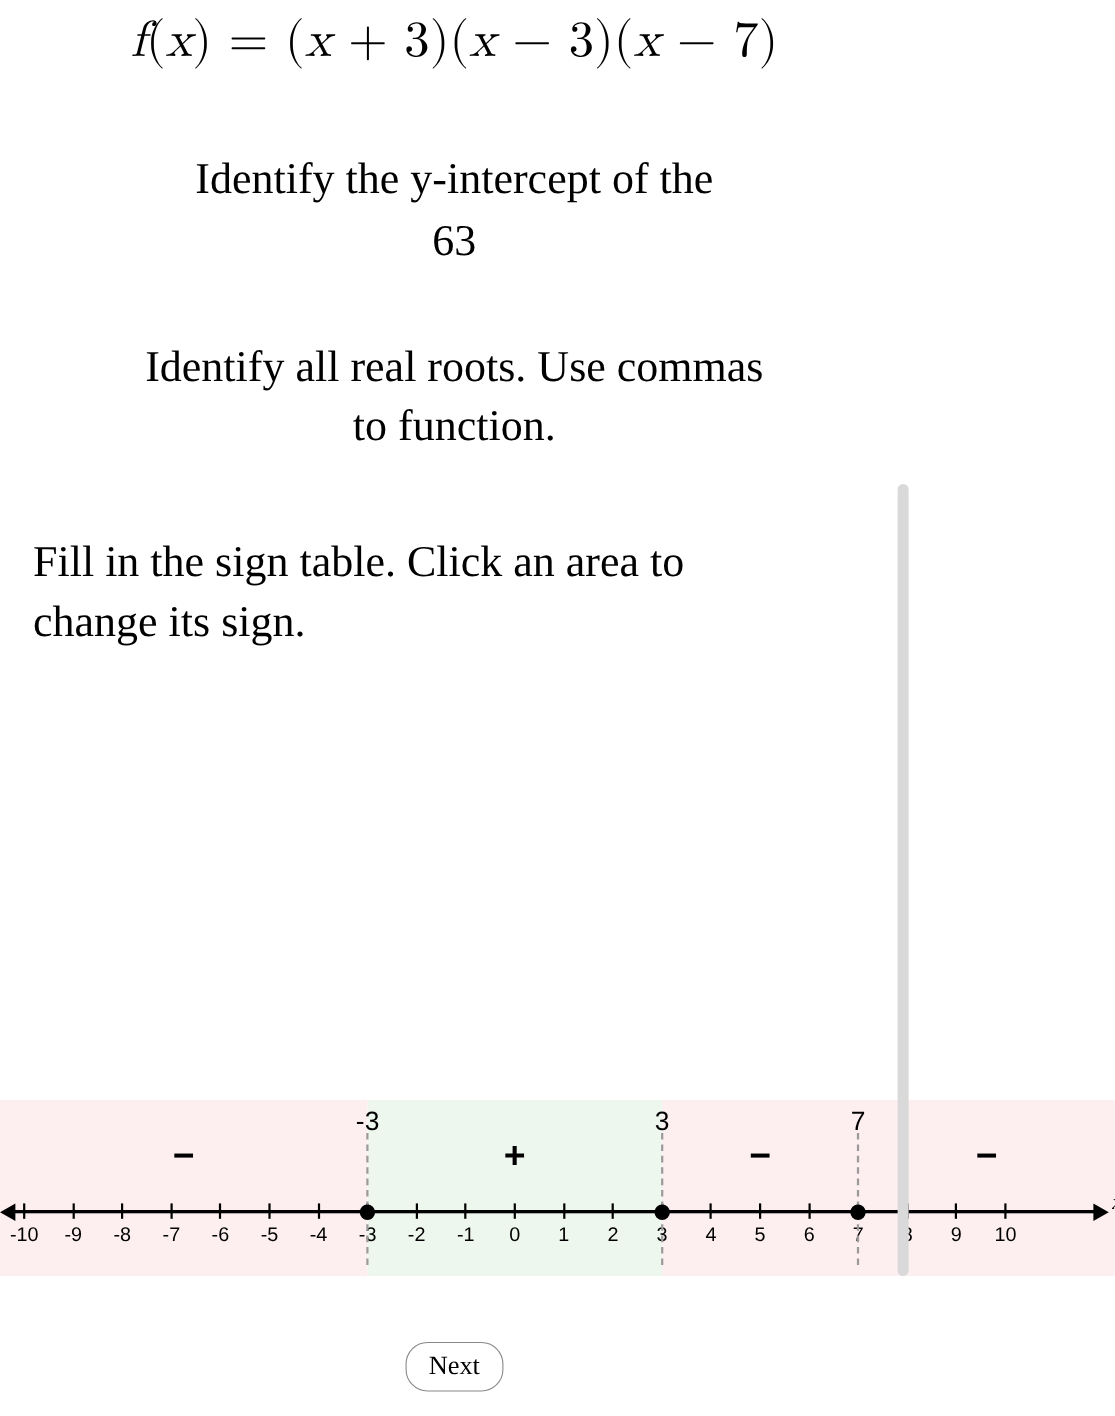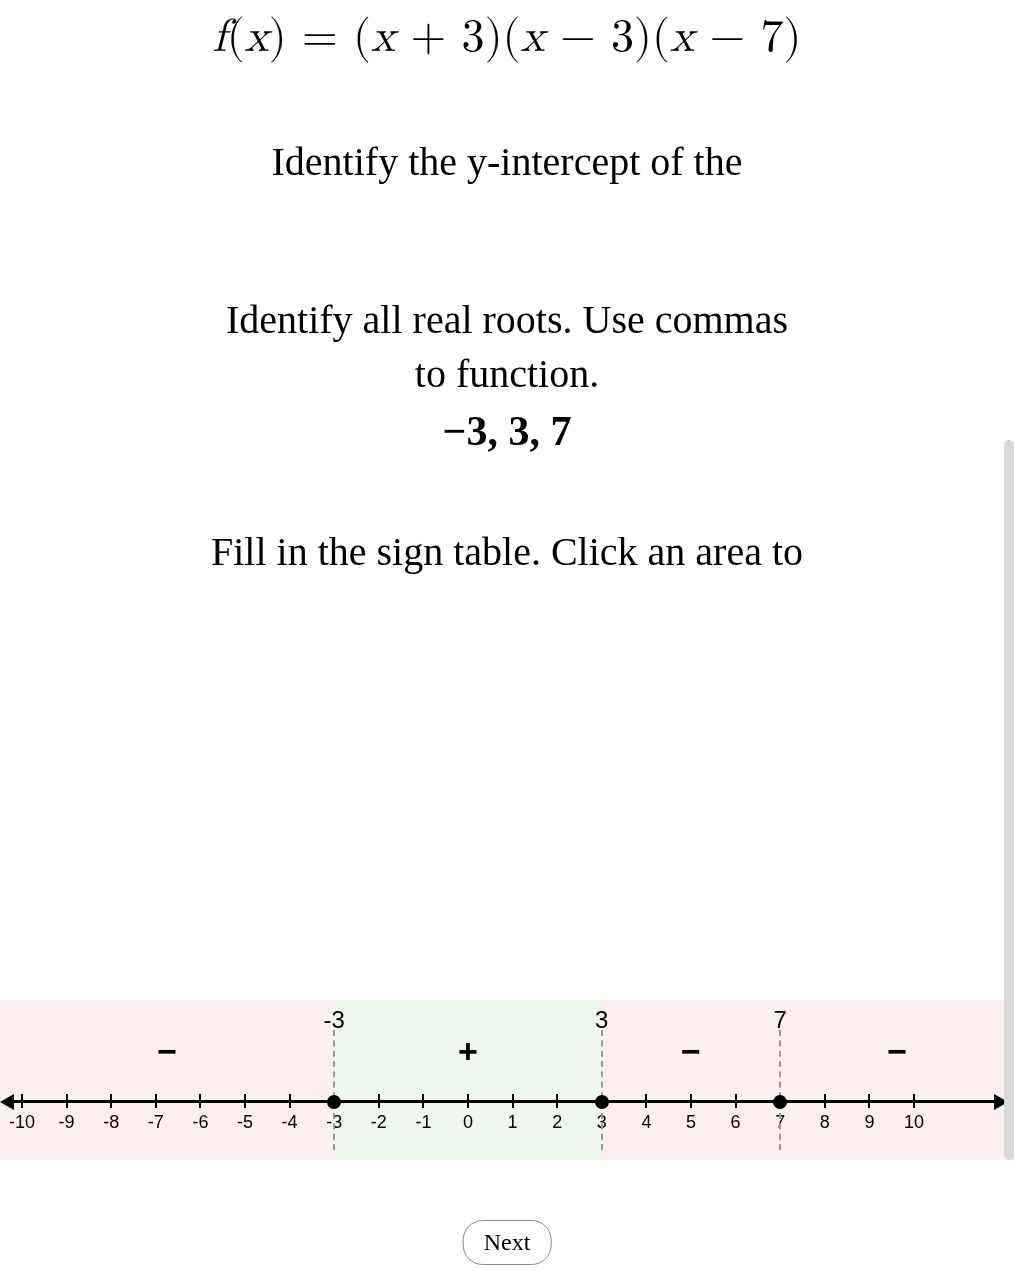--- a/index.html
+++ b/index.html
@@ -6,21 +6,21 @@
     margin: 0;
     padding: 0;
     width: 1014px;
     height: 1287px;
     background: #ffffff;
     font-family: Georgia, "Times New Roman", serif;
     color: #000;
     position: relative;
   }
   .page {
-    width: 1014px;
+    width: 826px;
     height: 1287px;
     box-sizing: border-box;
     position: relative;
   }
   .equation {
     text-align: center;
     font-size: 46px;
     padding-top: 10px;
     font-style: italic;
     font-family: "Latin Modern Math", "Cambria Math", Georgia, serif;
@@ -41,32 +41,32 @@
     margin-top: 6px;
   }
   .answer-bold {
     font-weight: bold;
     font-family: "Cambria Math", Georgia, serif;
   }
   .prompt2 {
     text-align: center;
     font-size: 40px;
     line-height: 1.35;
-    margin-top: 104px;
+    margin-top: 64px;
     padding: 0 44px;
   }
   .answer2 {
     text-align: center;
     font-size: 42px;
     font-weight: bold;
     margin-top: 6px;
     font-family: "Cambria Math", Georgia, serif;
   }
   .prompt3 {
-    text-align: center;
+    text-align: left;
     font-size: 40px;
     line-height: 1.35;
     margin-top: 70px;
     padding: 0 30px;
   }
 
   
   .signtable {
     position: absolute;
     left: 0;
@@ -192,29 +192,30 @@
 
   <div class="equation">
     <span style="font-style:italic;">f</span><span class="paren">(</span><span style="font-style:italic;">x</span><span class="paren">)</span>
     <span style="font-style:normal;"> = </span>
     <span class="paren">(</span><span style="font-style:italic;">x</span><span style="font-style:normal;"> + 3</span><span class="paren">)</span><span class="paren">(</span><span style="font-style:italic;">x</span><span style="font-style:normal;"> − 3</span><span class="paren">)</span><span class="paren">(</span><span style="font-style:italic;">x</span><span style="font-style:normal;"> − 7</span><span class="paren">)</span>
   </div>
 
   <div class="prompt">
     <span>Identify the y-intercept of the</span><br>
   </div>
+  <div class="answer">63</div>
 
   <div class="prompt2">
     <span>Identify all real roots. Use commas</span><br>
     <span>to function.</span>
   </div>
-  <div class="answer2 answer-bold">−3, 3, 7</div>
 
   <div class="prompt3">
     <span>Fill in the sign table. Click an area to</span><br>
+    <span>change its sign.</span>
   </div>
 
   <div class="signtable" id="signtable">
       <div class="region region-neg" style="left: 780.2px; width: 233.8px;">
         <div class="sign">−</div>
       </div>
       <div class="region region-neg" style="left: 601.8px; width: 178.4px;">
         <div class="sign">−</div>
       </div>
       <div class="region region-pos" style="left: 334.2px; width: 267.6px;">

